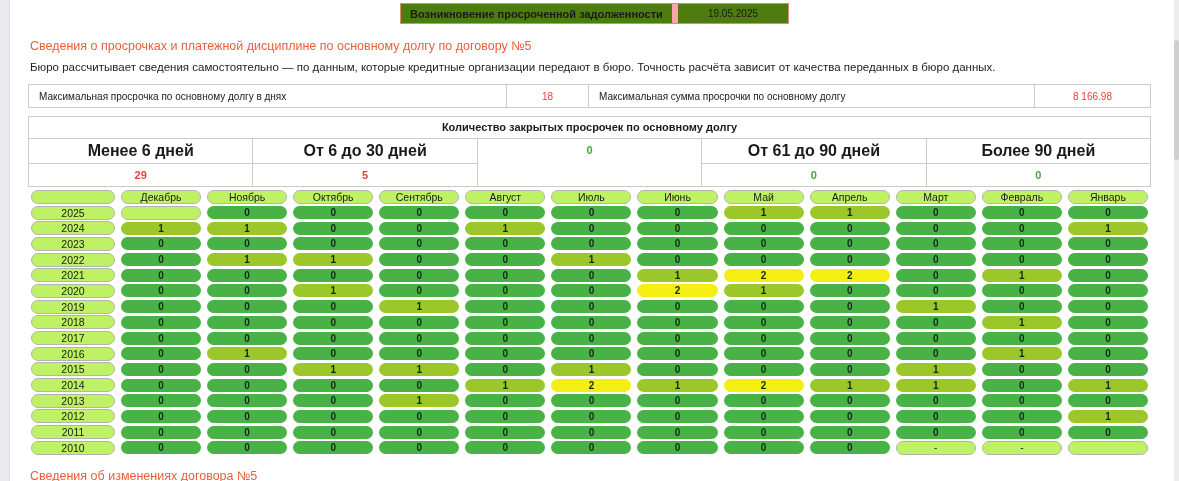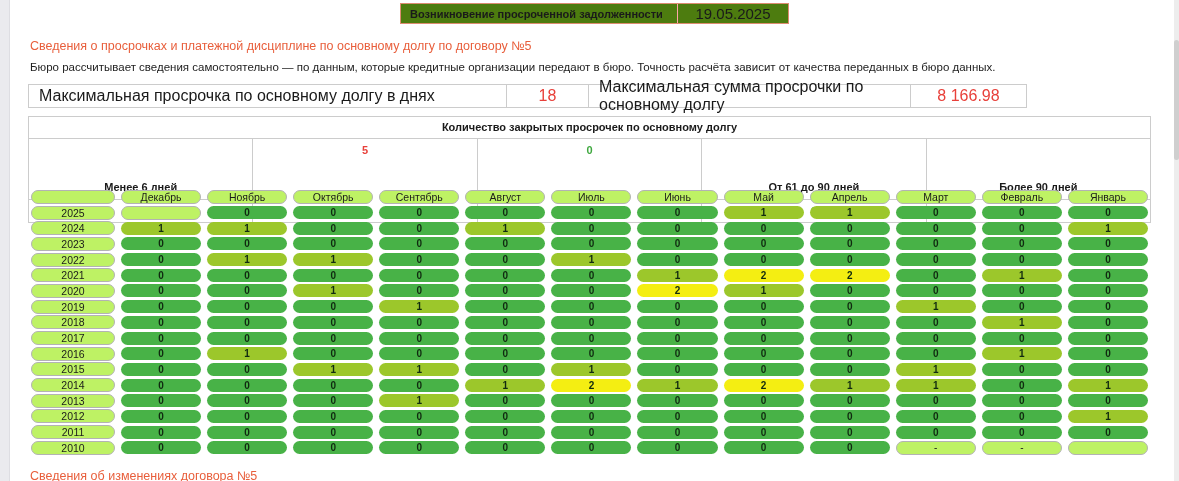--- a/index.html
+++ b/index.html
@@ -8,47 +8,47 @@
     background:#ffffff;font-family:"Liberation Sans",sans-serif;color:#1a1a1a;
   }
   .left-gutter{position:absolute;left:0;top:0;width:9px;height:481px;background:#eaeaee;border-right:1px solid #dddde2;}
   .right-scrollbar{position:absolute;right:0;top:0;width:5px;height:481px;background:#ededed;}
   .right-scrollbar .thumb{position:absolute;top:40px;width:5px;height:120px;background:#cfcfcf;border-radius:3px;}
 
   
   .occ-box{position:absolute;left:400px;top:3px;width:389px;height:21px;box-sizing:border-box;
     border:1px solid var(--occ-border);display:flex;background:#4d7c0f;}
   .occ-label{flex:1;display:flex;align-items:center;padding:0 9px;font-size:11px;font-weight:bold;}
-  .occ-date{width:110px;border-left:1px solid #fca5a5;display:flex;align-items:center;justify-content:center;font-size:15px;text-align:center;}
+  .occ-date{width:110px;border-left:6px solid #fca5a5;display:flex;align-items:center;justify-content:center;font-size:10px;text-align:center;}
 
   .section-title{position:absolute;left:30px;top:39px;font-size:12.5px;color:var(--accent);}
   .description{position:absolute;left:30px;top:61px;font-size:11.5px;color:#222;}
   .next-section-title{position:absolute;left:30px;top:469px;font-size:12.5px;color:var(--accent);}
 
   
-  .max-row{position:absolute;left:28px;top:84px;width:999px;height:24px;box-sizing:border-box;
-    border:1px solid var(--tbl-border);display:flex;font-size:16px;background:#fff;}
+  .max-row{position:absolute;left:28px;top:84px;width:1123px;height:24px;box-sizing:border-box;
+    border:1px solid var(--tbl-border);display:flex;font-size:10px;background:#fff;}
   .max-row .cell{display:flex;align-items:center;box-sizing:border-box;}
   .max-row .lbl{padding:0 10px;}
   .max-row .val{justify-content:center;border-left:1px solid var(--tbl-border);}
   .mr-l1{width:477px;}
   .mr-v1{width:82px;}
   .mr-l2{flex:1;border-left:1px solid var(--tbl-border);}
   .mr-v2{width:116px;}
   .txt-red{color:var(--red);}
   .txt-green{color:var(--green);}
 
   
   .cc-table{position:absolute;left:28px;top:116px;width:1123px;box-sizing:border-box;
     border:1px solid var(--tbl-border);background:#fff;}
   .cc-title{height:21px;line-height:21px;text-align:center;font-weight:bold;font-size:11px;border-bottom:1px solid var(--tbl-border);}
   .cc-cols{display:flex;}
   .cc-col{flex:1;}
   .cc-col + .cc-col{border-left:1px solid var(--tbl-border);}
-  .cc-head{height:24px;line-height:24px;text-align:center;font-weight:bold;font-size:11px;border-bottom:1px solid var(--tbl-border);margin-top:36px;}
+  .cc-head{height:24px;line-height:24px;text-align:center;font-weight:bold;font-size:16px;border-bottom:1px solid var(--tbl-border);}
   .cc-val{height:22px;line-height:22px;text-align:center;font-weight:bold;font-size:11px;}
 
   
   .matrix{position:absolute;left:28px;top:189px;width:1123px;border-collapse:collapse;table-layout:fixed;}
   .matrix th,.matrix td{padding:0;height:15.7px;vertical-align:middle;}
   .matrix col.yearcol{width:90px;}
   .pill{display:block;margin:0 3px;height:13px;line-height:13px;border-radius:7px;
     text-align:center;font-size:10px;font-weight:bold;color:#102a10;overflow:hidden;}
   .p-head,.p-year,.p-dash,.p-empty{background:#bef264;border:1px solid var(--pill-border);height:12px;line-height:12px;color:#1a1a1a;}
   .p-head,.p-year{font-weight:normal;font-size:10.5px;}
@@ -78,20 +78,21 @@
 </div>
 
 <div class="cc-table">
   <div class="cc-title">Количество закрытых просрочек по основному долгу</div>
   <div class="cc-cols">
       <div class="cc-col">
         <div class="cc-head">Менее 6 дней</div>
         <div class="cc-val txt-red">29</div>
       </div>
       <div class="cc-col">
+        <div class="cc-head">От 6 до 30 дней</div>
         <div class="cc-val txt-red">5</div>
       </div>
       <div class="cc-col">
         <div class="cc-val txt-green">0</div>
       </div>
       <div class="cc-col">
         <div class="cc-head">От 61 до 90 дней</div>
         <div class="cc-val txt-green">0</div>
       </div>
       <div class="cc-col">

